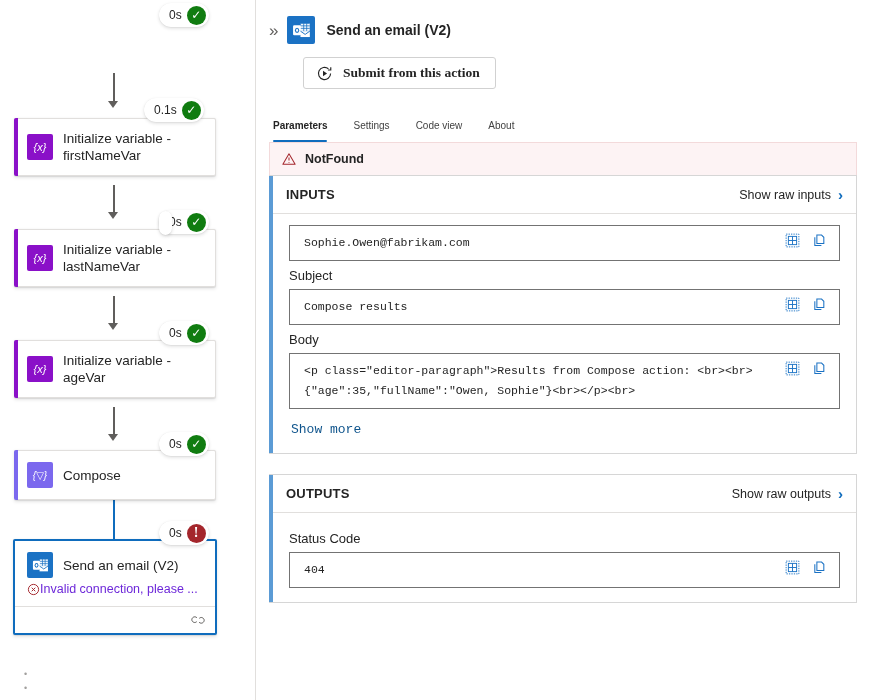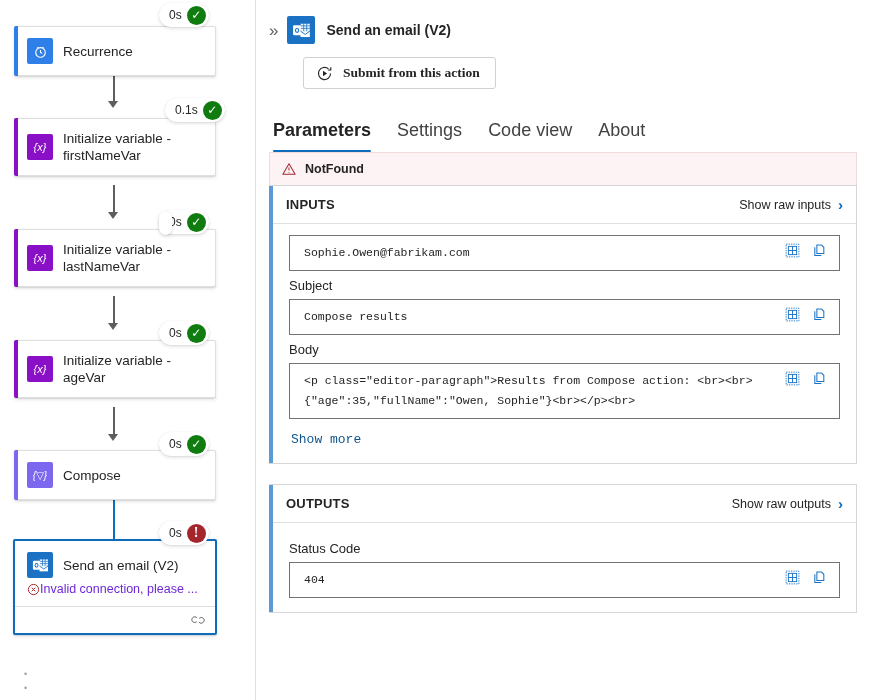--- a/index.html
+++ b/index.html
@@ -54,21 +54,21 @@
   .chev{color:#605e5c;font-size:17px;line-height:1;cursor:pointer;letter-spacing:-2px;}
   .out-ico{width:28px;height:28px;border-radius:2px;background:#1b72c4;
            display:flex;align-items:center;justify-content:center;}
   .pane-title{font-size:14px;font-weight:600;color:#242424;}
 
   .resubmit{margin:13px 0 0 47px;display:inline-flex;align-items:center;gap:9px;
             height:30px;padding:0 15px 0 11px;background:#fff;border:1px solid #d1d1d1;
             border-radius:3px;cursor:pointer;font-size:13.5px;font-weight:600;color:#242424;font-family:Liberation Serif, serif;}
 
   .tabs{display:flex;gap:0;margin:25px 0 0 13px;border-bottom:0;}
-  .tab{position:relative;padding:6px 13px 11px 13px;font-size:18px;color:#424242;cursor:pointer;}
+  .tab{position:relative;padding:6px 13px 11px 13px;font-size:10px;color:#424242;cursor:pointer;}
   .tab:first-child{padding-left:4px;}
   .tab.active{font-weight:700;color:#242424;}
   .tab.active::after{content:"";position:absolute;left:4px;right:13px;bottom:0;height:2.5px;
                      background:#0f6cbd;border-radius:2px;}
   .tab:first-child.active::after{left:4px;right:13px;}
 
   .body{padding:0 13px 0 13px;}
 
   .banner{display:flex;align-items:center;gap:9px;background:#fdf3f4;
           border:1px solid #f3dadb;border-bottom:none;padding:9px 12px;
@@ -108,46 +108,33 @@
     <div class="edge" style="top:73px;height:30px;"></div>
     <div class="arrow" style="top:101px;"></div>
     <div class="edge" style="top:185px;height:29px;"></div>
     <div class="arrow" style="top:212px;"></div>
     <div class="edge" style="top:296px;height:29px;"></div>
     <div class="arrow" style="top:323px;"></div>
     <div class="edge" style="top:407px;height:29px;"></div>
     <div class="arrow" style="top:434px;"></div>
     <div class="edge blue" style="top:496px;height:43px;"></div>
 
-    <div class="node" style="top:26px;">
-      <div class="accent" style="background:#2f7fe8;"></div>
-      <div class="node-main">
-        <div class="node-ico" style="background:#2f7fe8;">
-          <svg width="15" height="15" viewBox="0 0 16 16" fill="none" stroke="#fff" stroke-width="1.2">
-            <circle cx="8" cy="9" r="5.1"></circle>
-              <path d="M8 6.4V9l1.8 1.1"></path>
-            <path d="M5.8 3.3 4.3 4.6M10.2 3.3l1.5 1.3"></path>
-          </svg>
-        </div>
-        <div class="node-title">Recurrence</div>
-      </div>
-    </div>
     <div class="badge" style="top:3px;left:159px;">
       <span>0s</span>
       <div class="dot ok">✓</div>
     </div>
 
     <div class="node" style="top:118px;">
       <div class="accent" style="background:#8a10c8;"></div>
       <div class="node-main">
         <div class="node-ico" style="background:#8a10c8;">{<i>x</i>}</div>
         <div class="node-title" style="max-width:140px;">Initialize variable - firstNameVar</div>
       </div>
     </div>
-    <div class="badge" style="top:98px;left:165px;">
+    <div class="badge" style="top:98px;left:144px;">
       <span>0.1s</span>
       <div class="dot ok">✓</div>
     </div>
 
     <div class="node" style="top:229px;">
       <div class="accent" style="background:#8a10c8;"></div>
       <div class="node-main">
         <div class="node-ico" style="background:#8a10c8;">{<i>x</i>}</div>
         <div class="node-title" style="max-width:140px;">Initialize variable - lastNameVar</div>
       </div>

